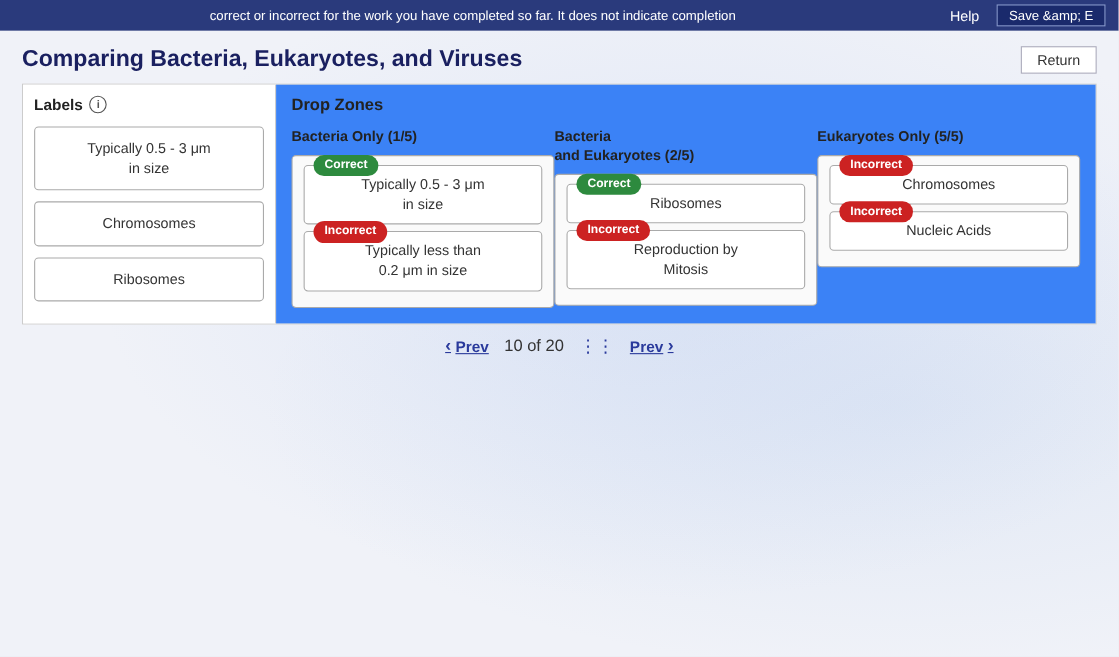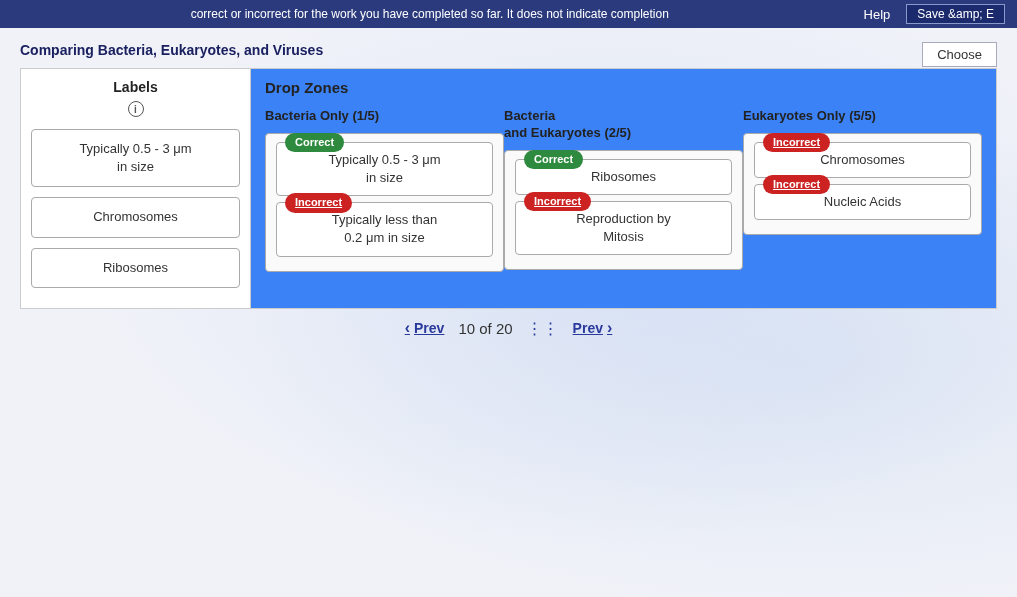--- a/index.html
+++ b/index.html
@@ -58,21 +58,21 @@
     
     .ripple-bg {
       position: absolute;
       top: 0; left: 0; right: 0; bottom: 0;
       background: radial-gradient(ellipse at 60% 40%, rgba(180,200,240,0.3) 0%, transparent 60%),
                   radial-gradient(ellipse at 80% 60%, rgba(160,190,230,0.2) 0%, transparent 50%);
       pointer-events: none;
     }
 
     .page-title {
-      font-size: 14px;
+      font-size: 21px;
       font-weight: bold;
       color: #1a2060;
       margin-bottom: 10px;
       position: relative;
     }
 
     .return-btn {
       position: absolute;
       top: 14px;
       right: 20px;
@@ -112,21 +112,20 @@
     }
 
     .labels-header {
       font-weight: bold;
       font-size: 14px;
       color: #222;
       margin-bottom: 12px;
       display: flex;
       align-items: center;
       gap: 6px;
-      flex-direction: column;
     }
 
     .info-icon {
       width: 16px;
       height: 16px;
       border-radius: 50%;
       border: 1.5px solid #555;
       display: inline-flex;
       align-items: center;
       justify-content: center;
@@ -211,21 +210,20 @@
       font-weight: bold;
       color: white;
     }
 
     .badge-correct {
       background: #2d8a3e;
     }
 
     .badge-incorrect {
       background: #cc2222;
-      text-decoration: underline;
     }
 
     
     .pagination {
       display: flex;
       justify-content: center;
       align-items: center;
       gap: 14px;
       padding: 10px 0 4px 0;
       font-size: 14px;
@@ -265,21 +263,21 @@
 
 <div class="top-bar">
   <span class="top-bar-message">correct or incorrect for the work you have completed so far. It does not indicate completion</span>
   <button class="top-bar-btn">Help</button>
   <button class="save-btn">Save &amp;amp; E</button>
 </div>
 
 <div class="main-content">
   <div class="ripple-bg"></div>
 
-  <button class="return-btn">Choose</button>
+  <button class="return-btn">Return</button>
 
   <div class="page-title">Comparing Bacteria, Eukaryotes, and Viruses</div>
 
 
   <div class="activity-area">
 
     <div class="labels-panel">
       <div class="labels-header">
         <span>Labels</span>
         <span class="info-icon">i</span>

